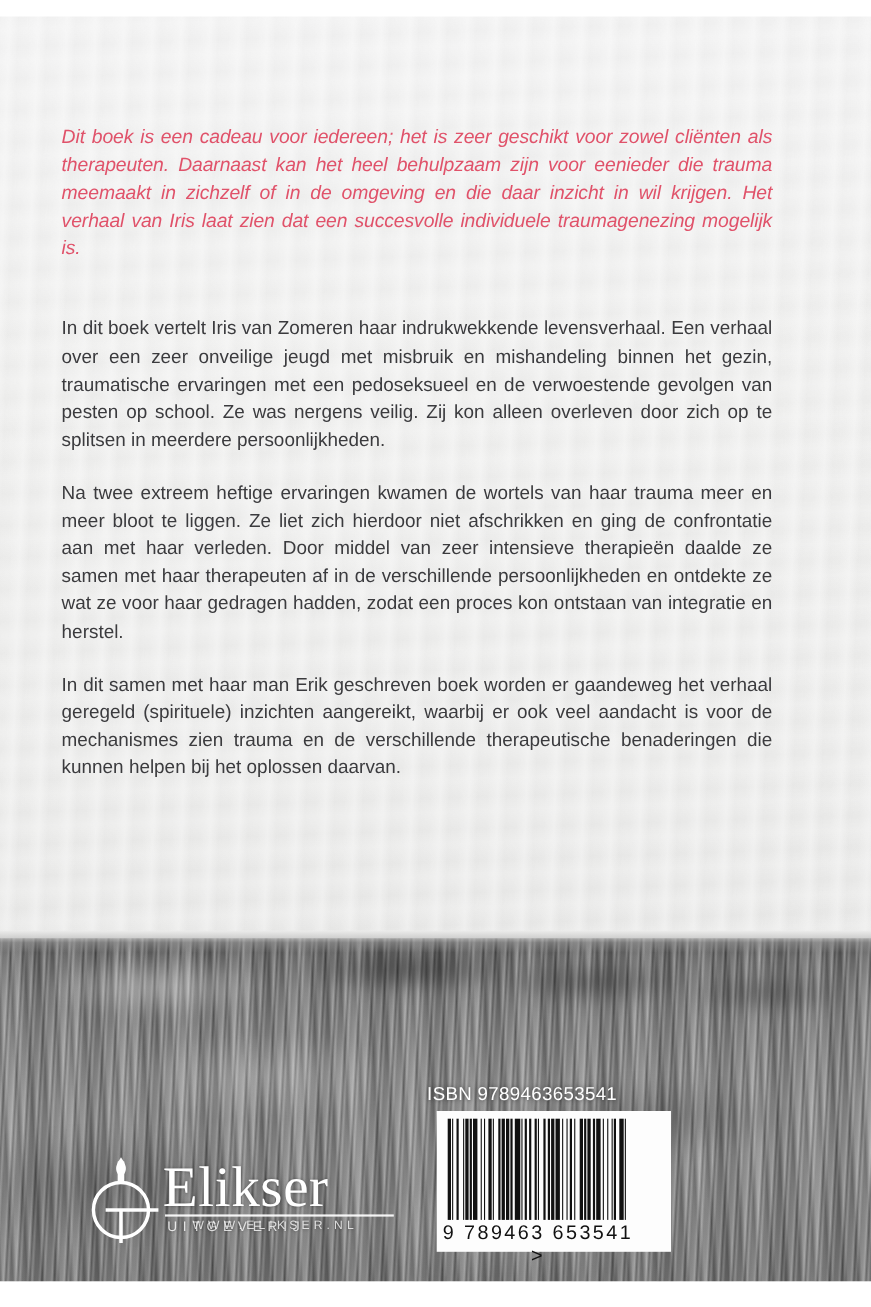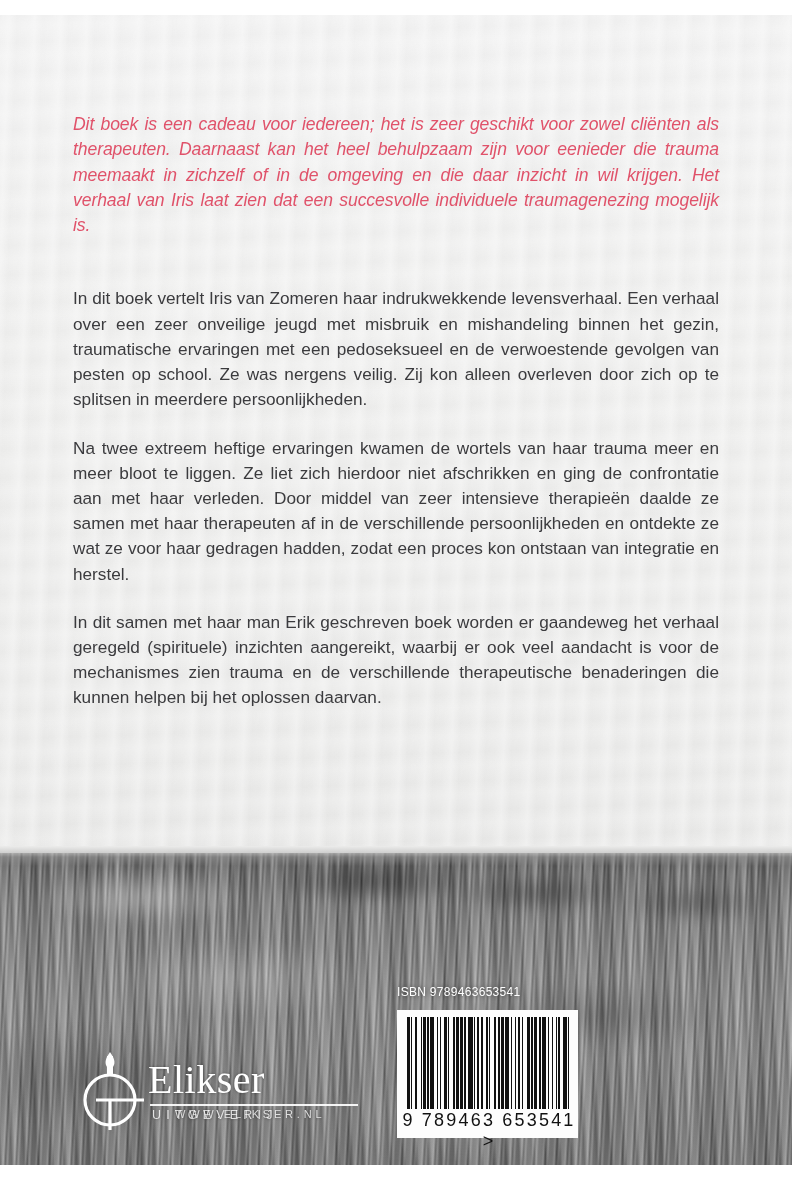--- a/index.html
+++ b/index.html
@@ -119,21 +119,21 @@
     left: 0;
     top: 1165px;
     width: 792px;
     height: 23px;
     background: #ffffff;
   }
 
   
   .textcol {
     position: absolute;
-    left: 73px;
+    left: 56px;
     top: 112px;
     width: 646px;
   }
   .quote {
     color: #e0526a;
     font-style: italic;
     font-size: 17.6px;
     line-height: 25.3px;
     text-align: justify;
     margin: 0;
@@ -173,21 +173,21 @@
     left: 0;
     top: 4px;
     width: 66px;
     height: 82px;
   }
   .logo-word {
     position: absolute;
     left: 68px;
     top: 14px;
     font-family: "Liberation Serif", serif;
-    font-size: 40px;
+    font-size: 52px;
     line-height: 40px;
     color: #ffffff;
     letter-spacing: 0.5px;
     text-shadow: 0 0 3px rgba(0,0,0,.35);
   }
   .logo-rule {
     position: absolute;
     left: 70px;
     top: 58px;
     width: 208px;
@@ -209,34 +209,34 @@
     top: 1108px;
     font-size: 11px;
     letter-spacing: 3.8px;
     color: rgba(255,255,255,.78);
     text-shadow: 0 0 3px rgba(0,0,0,.45);
   }
 
   
   .isbn-label {
     position: absolute;
-    left: 397px;
+    left: 377px;
     top: 985px;
     width: 184px;
-    text-align: left;
+    text-align: right;
     color: #ffffff;
-    font-size: 12px;
+    font-size: 17px;
     letter-spacing: 0.3px;
     text-shadow: 0 0 4px rgba(0,0,0,.55);
   }
   .barcode-box {
     position: absolute;
     left: 397px;
     top: 1010px;
-    width: 181px;
+    width: 213px;
     height: 128px;
     background: #fdfdfd;
     box-sizing: border-box;
   }
   .bars {
     position: absolute;
     left: 10px;
     top: 7px;
     width: 166px;
     height: 92px;

